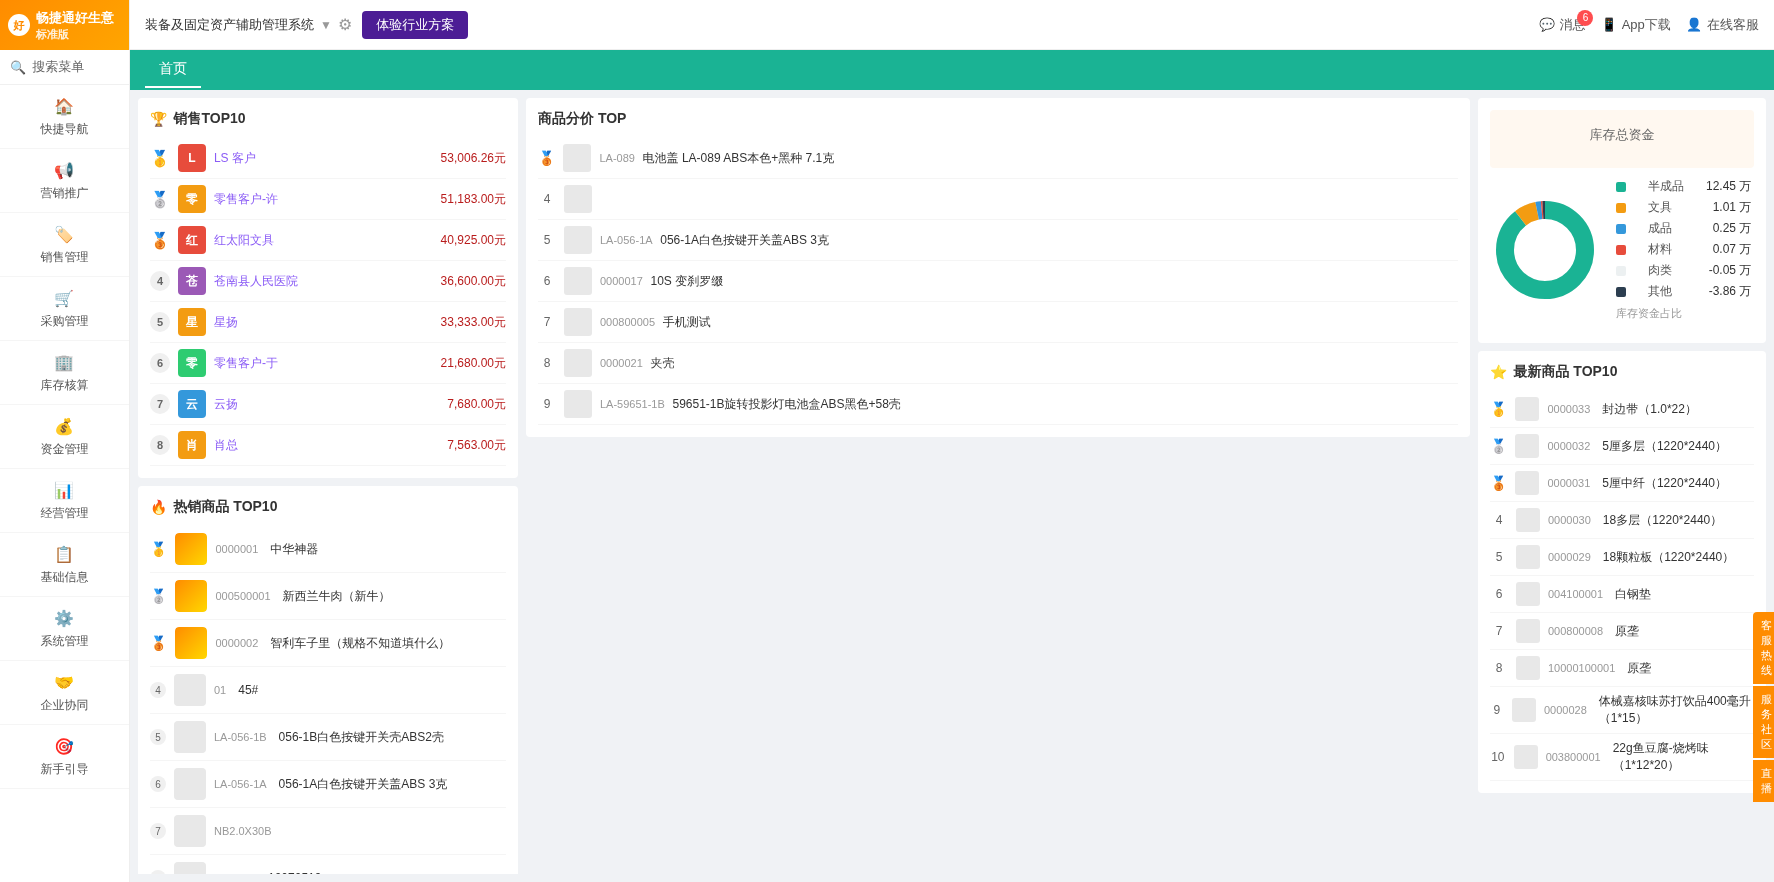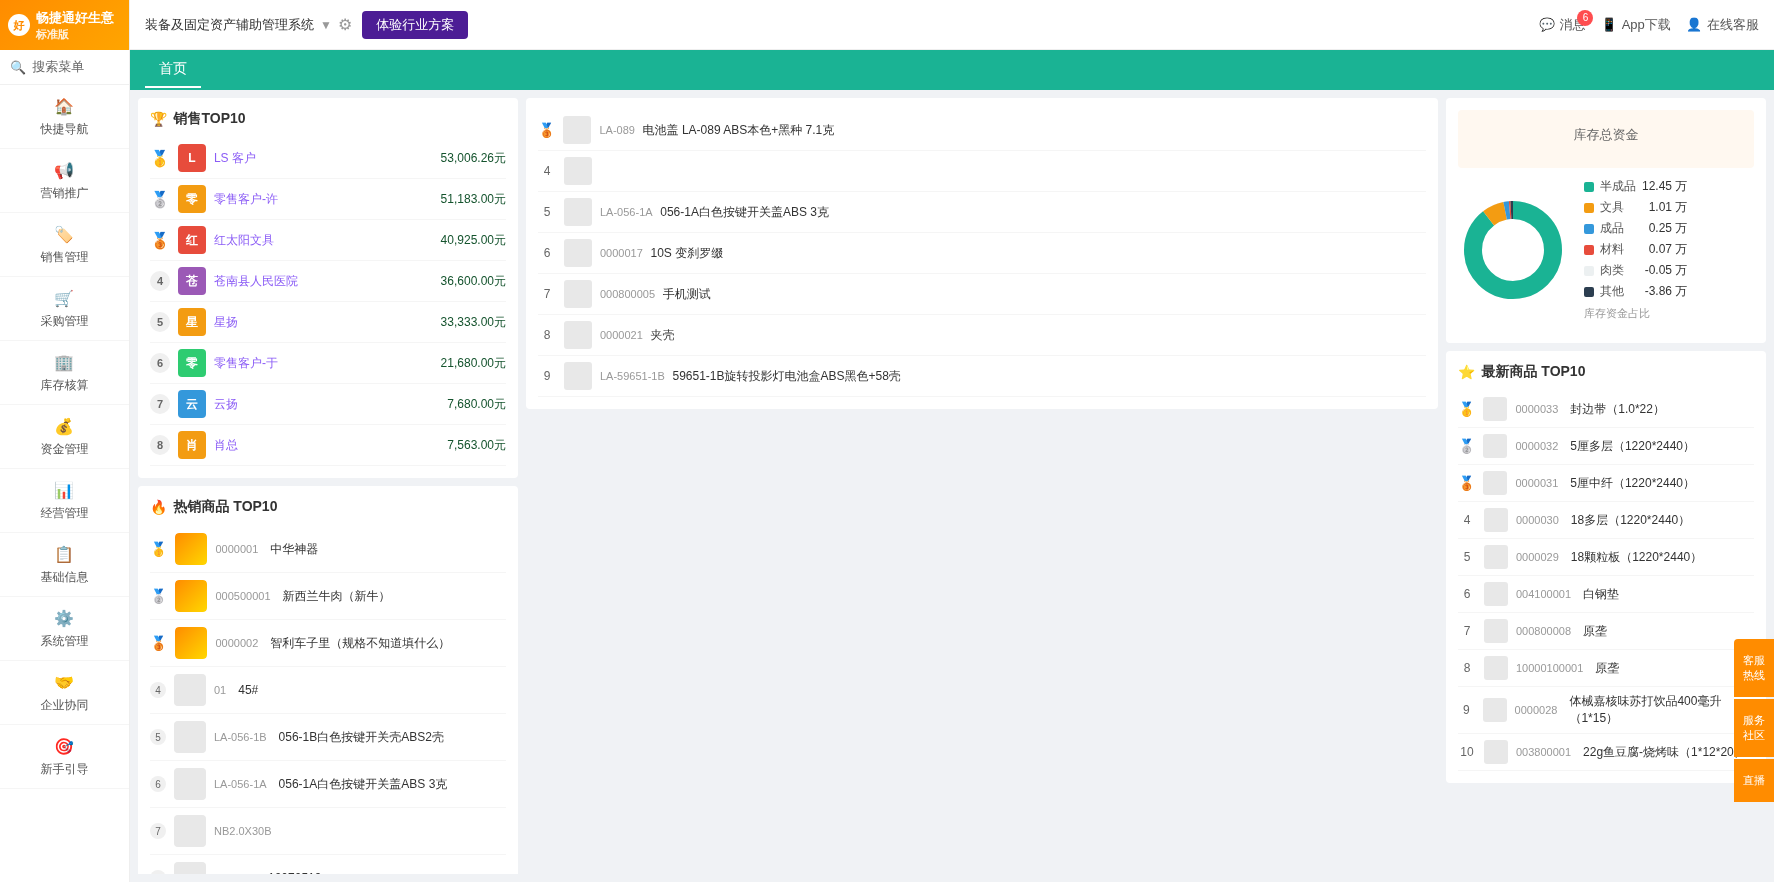--- a/index.html
+++ b/index.html
@@ -176,21 +176,21 @@
       flex: 1;
       display: flex;
       flex-direction: column;
       gap: 8px;
       overflow-y: auto;
       min-width: 0;
     }
 
     
     .right-panel {
-      width: 320px;
+      width: 288px;
       display: flex;
       flex-direction: column;
       gap: 8px;
       overflow-y: auto;
       flex-shrink: 0;
     }
 
     .card {
       background: white;
       border-radius: 4px;
@@ -233,21 +233,21 @@
       border-radius: 4px;
       display: flex;
       align-items: center;
       justify-content: center;
       color: white;
       font-size: 12px;
       font-weight: bold;
       flex-shrink: 0;
     }
     .rank-name { flex: 1; color: #8b5cf6; font-size: 12px; }
-    .rank-amount { color: #14532d; font-size: 12px; font-weight: 500; }
+    .rank-amount { color: #b91c1c; font-size: 12px; font-weight: 500; }
 
     
     .hot-product-item {
       display: flex;
       align-items: center;
       padding: 7px 0;
       border-bottom: 1px solid #f5f5f5;
       gap: 8px;
     }
     .product-img {
@@ -302,21 +302,21 @@
     .donut-container {
       display: flex;
       align-items: center;
       gap: 16px;
       margin: 10px 0;
     }
     .donut-svg { flex-shrink: 0; }
     .legend-item {
       display: flex;
       align-items: center;
-      gap: 6px;
+      gap: 22px;
       margin-bottom: 4px;
       font-size: 12px;
     }
     .legend-dot {
       width: 10px;
       height: 10px;
       border-radius: 2px;
       flex-shrink: 0;
     }
     .legend-label { color: #555; flex: 1; }
@@ -345,25 +345,25 @@
       position: fixed;
       right: 0;
       bottom: 80px;
       display: flex;
       flex-direction: column;
       gap: 2px;
     }
     .float-btn {
       background: #ff8c00;
       color: white;
-      padding: 14px 8px;
+      padding: 6px 8px;
       font-size: 11px;
       text-align: center;
       cursor: pointer;
-      width: 40px;
+      width: 21px;
     }
     .float-btn:first-child { border-radius: 4px 0 0 0; }
 
     .scrollbar-thin::-webkit-scrollbar { width: 4px; }
     .scrollbar-thin::-webkit-scrollbar-thumb { background: #ddd; border-radius: 2px; }
   </style>
 </head>
 <body>
 
 <div class="sidebar">
@@ -583,20 +583,23 @@
               </div>
     <span class="product-code">0000011</span>
     <span class="product-name">12070519-xs</span>
   </div>
           </div>
       </div>
     </div>
 
     <div class="middle-panel scrollbar-thin">
       <div class="card">
+        <div class="card-title">
+          <span>商品分价 TOP</span>
+        </div>
         <div id="product-list-mid">
             <div class="product-list-item">
     <span style="font-size:14px;">🥉</span>
     <div class="product-list-img"></div>
     <div class="product-info">
       <span class="product-code">LA-089</span>
       <span class="product-name">电池盖 LA-089 ABS本色+黑种 7.1克</span>
     </div>
   </div>
             <div class="product-list-item">

